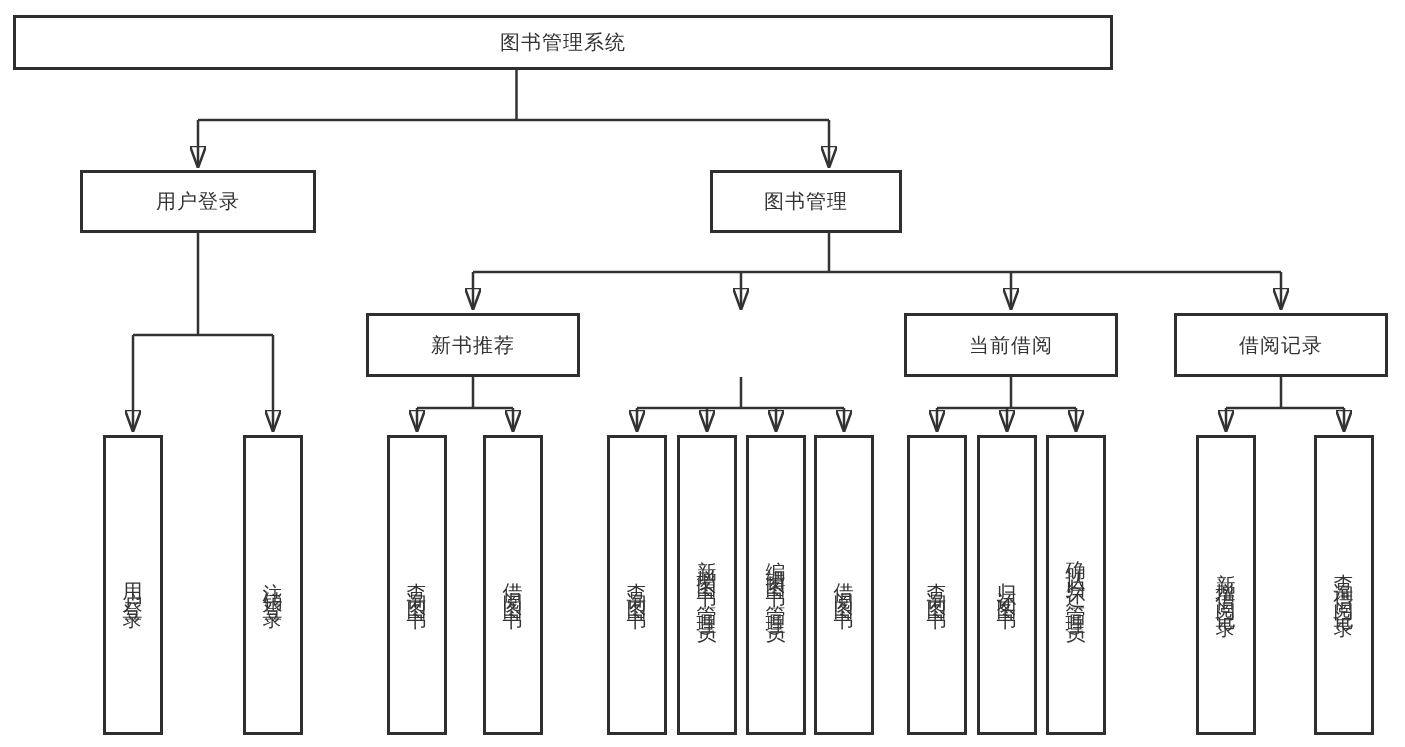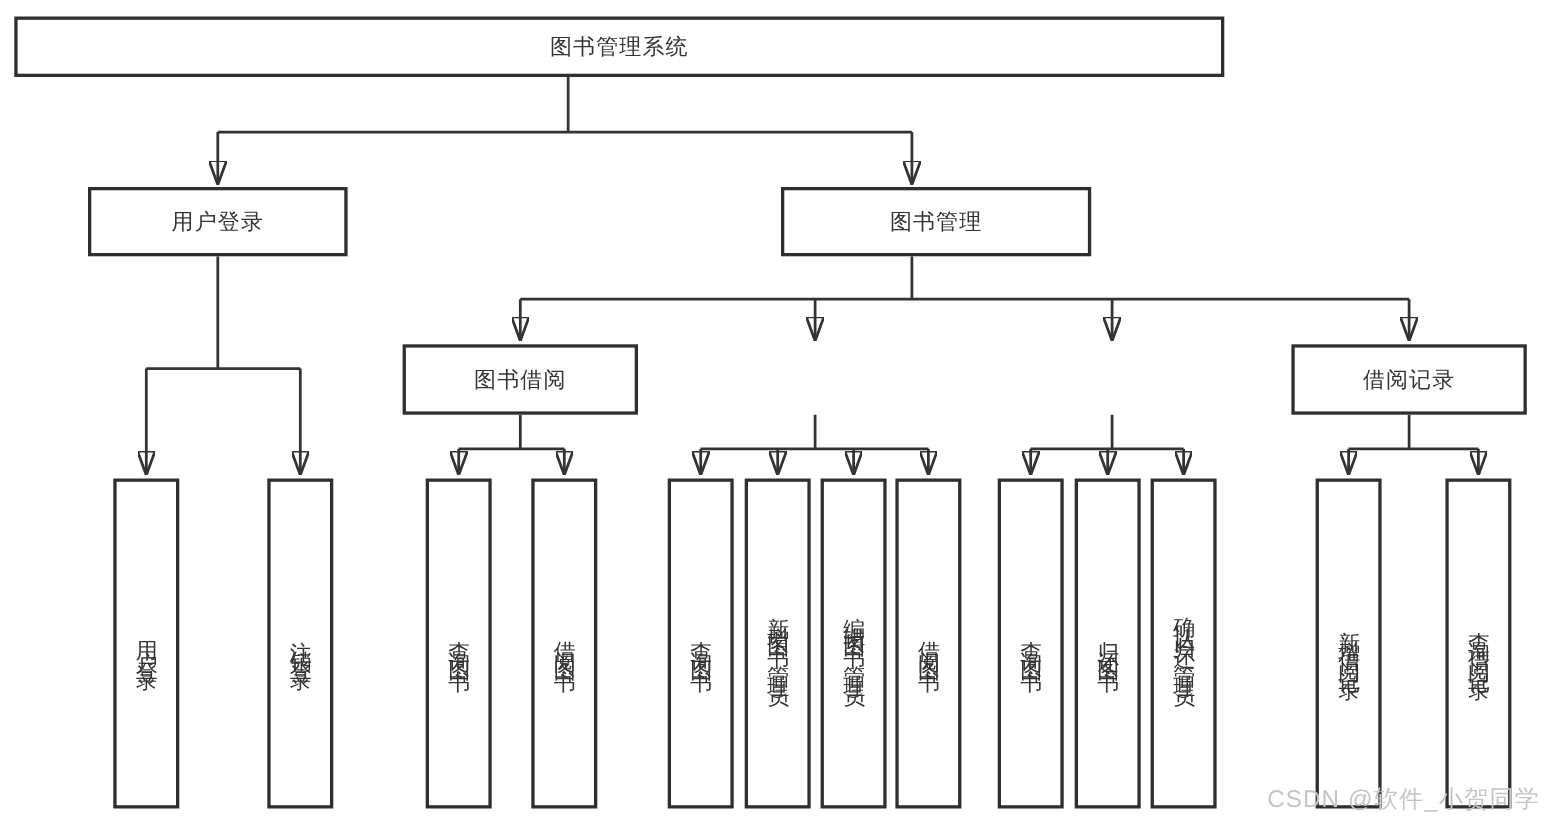--- a/index.html
+++ b/index.html
@@ -102,23 +102,24 @@
     <line x1="1076" y1="408" x2="1076" y2="430" marker-end="url(#arrow)"></line>
 
     <path d="M1281 377 V408 M1226 408 H1344"></path>
     <line x1="1226" y1="408" x2="1226" y2="430" marker-end="url(#arrow)"></line>
     <line x1="1344" y1="408" x2="1344" y2="430" marker-end="url(#arrow)"></line>
   </svg>
 
   <div class="node" style="left:13px;top:15px;width:1100px;height:55px">图书管理系统</div>
 
   <div class="node" style="left:80px;top:170px;width:236px;height:63px">用户登录</div>
-  <div class="node" style="left:710px;top:170px;width:282px;height:63px">图书管理</div>
+  <div class="node" style="left:710px;top:170px;width:192px;height:63px">图书管理</div>
 
-  <div class="node" style="left:366px;top:313px;width:214px;height:64px">图书借阅</div>
+  <div class="node" style="left:366px;top:313px;width:214px;height:64px">新书推荐</div>
+  <div class="node" style="left:904px;top:313px;width:214px;height:64px">当前借阅</div>
   <div class="node" style="left:1174px;top:313px;width:214px;height:64px">借阅记录</div>
 
   <div class="node leaf" style="left:103px;top:435px">
     <span class="vtext">用户登录</span>
   </div>
   <div class="node leaf" style="left:243px;top:435px">
     <span class="vtext">注销登录</span>
   </div>
 
   <div class="node leaf" style="left:387px;top:435px">
@@ -151,14 +152,13 @@
     <span class="vtext">确认归还（管理员）</span>
   </div>
 
   <div class="node leaf" style="left:1196px;top:435px">
     <span class="vtext">新增借阅记录</span>
   </div>
   <div class="node leaf" style="left:1314px;top:435px">
     <span class="vtext">查询借阅记录</span>
   </div>
 
-  <div class="watermark">CSDN @软件_小贺同学</div>
 </div>
 
 </body></html>

